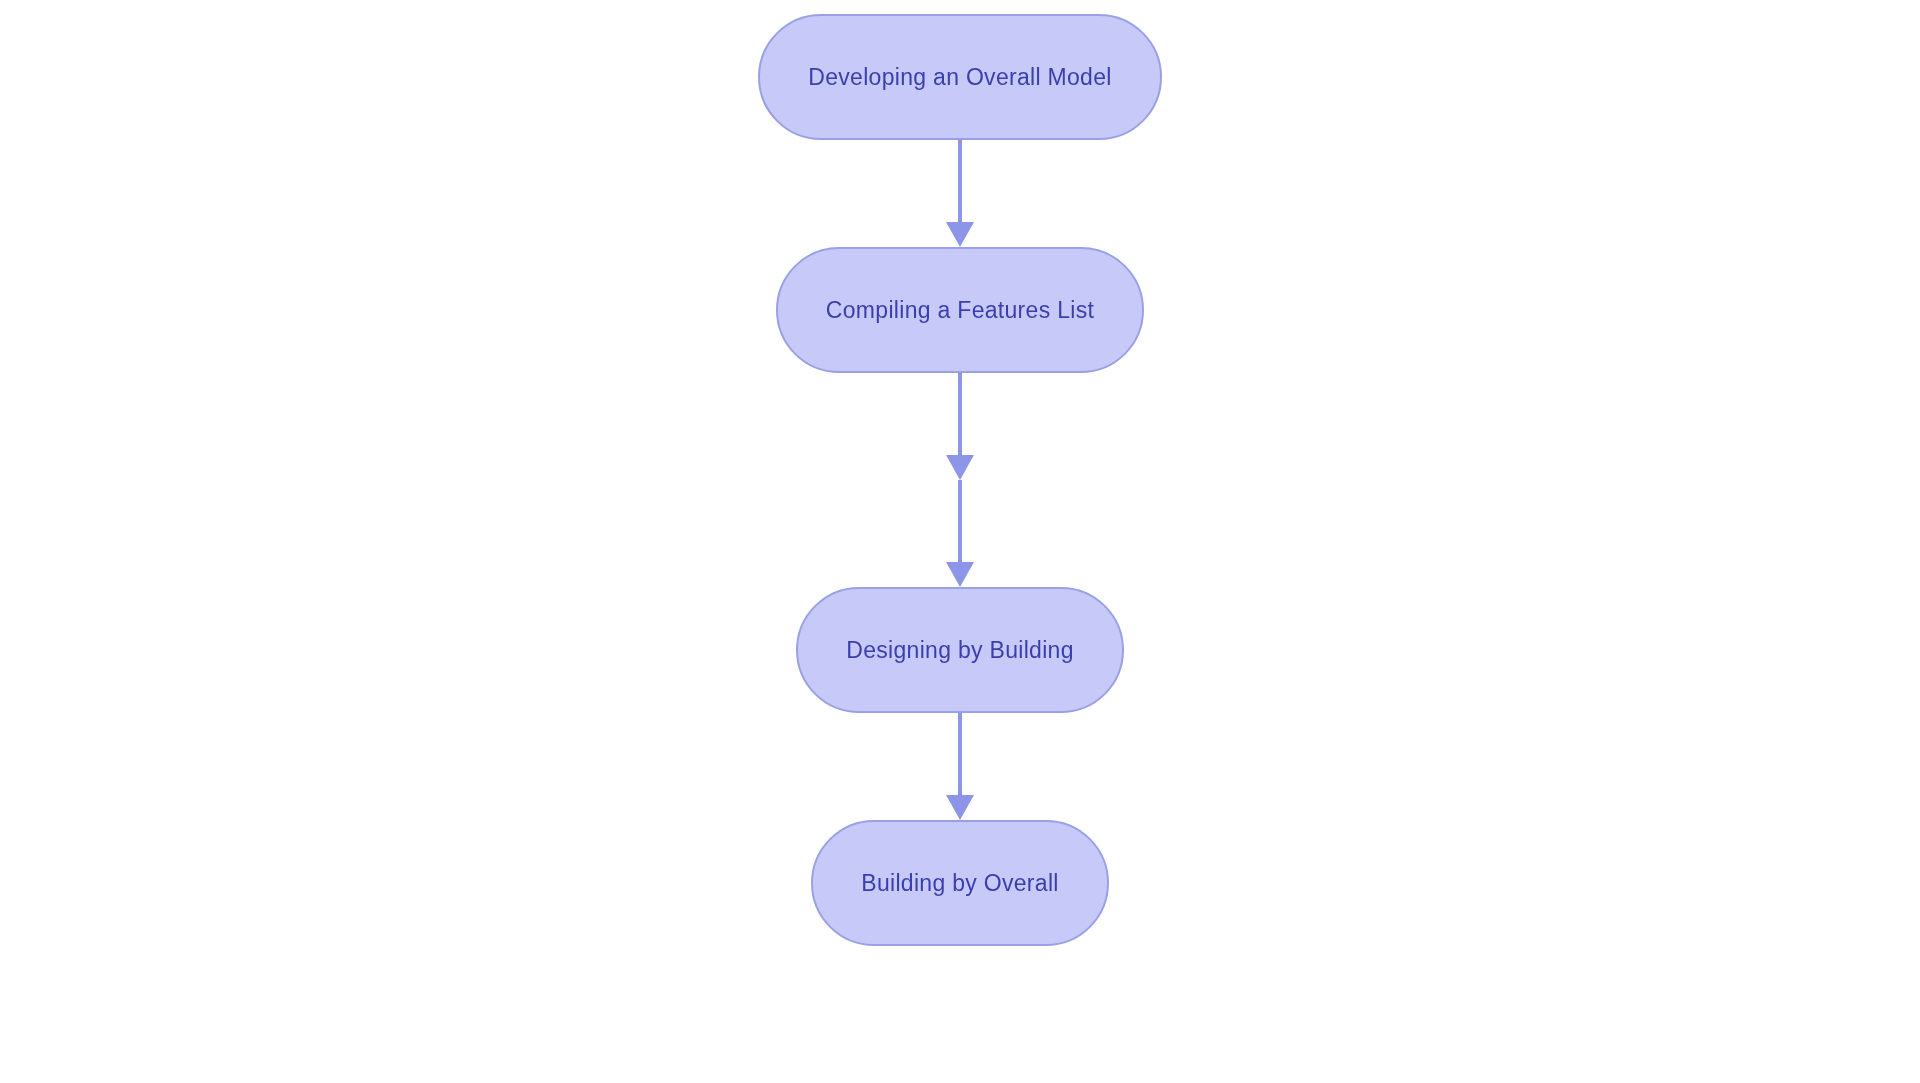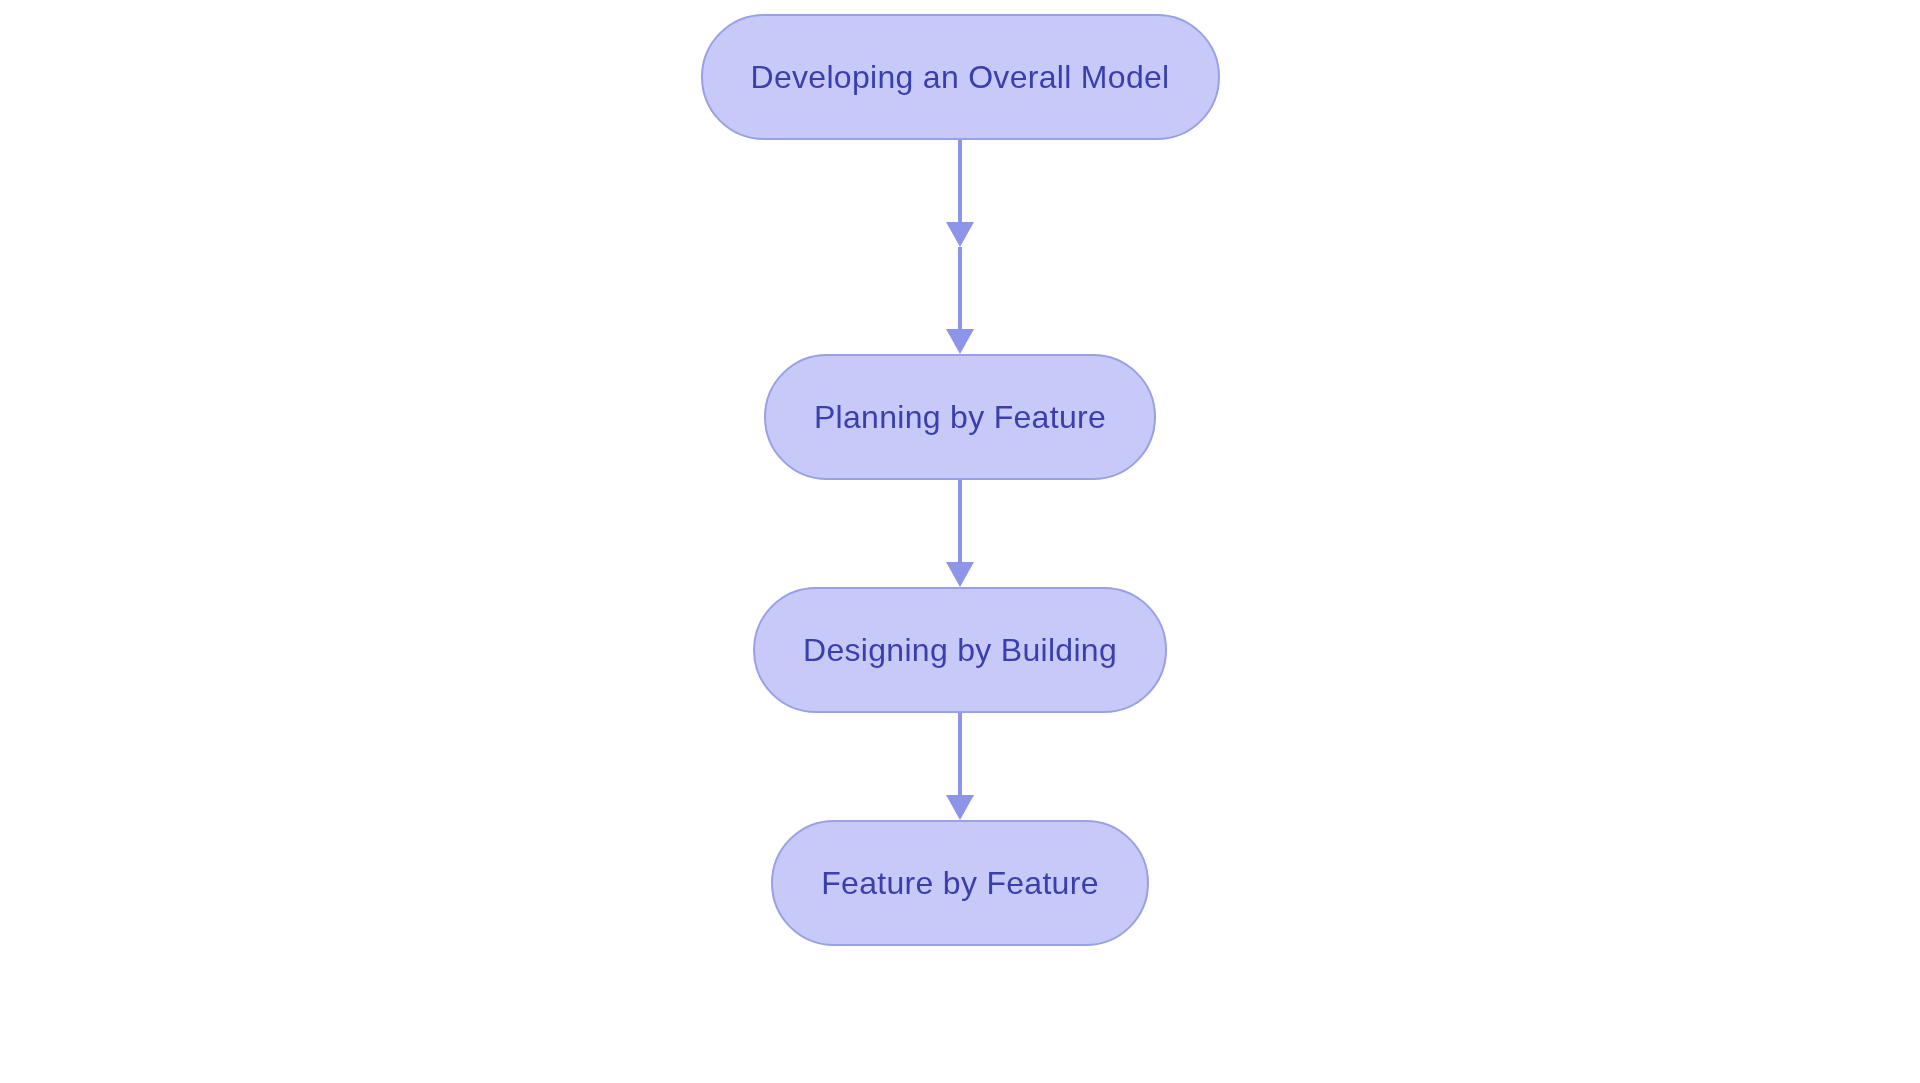--- a/index.html
+++ b/index.html
@@ -32,21 +32,21 @@
   .node {
     height: 126px;
     border-radius: 63px;
     background: var(--node-fill);
     border: 2px solid var(--node-border);
     color: var(--node-text);
     display: flex;
     align-items: center;
     justify-content: flex-end;
     padding: 0 48px;
-    font-size: 32px;
+    font-size: 23px;
     font-weight: 400;
     letter-spacing: 0.3px;
     white-space: nowrap;
   }
   .arrow {
     height: 107px;
     display: flex;
     flex-direction: column;
     align-items: center;
   }
@@ -71,41 +71,41 @@
 
   <div class="node">
     <span>Developing an Overall Model</span>
   </div>
 
   <div class="arrow">
     <div class="arrow-line"></div>
     <div class="arrow-head"></div>
   </div>
 
+  <div class="node">
+    <span>Compiling a Features List</span>
+  </div>
 
   <div class="arrow">
     <div class="arrow-line"></div>
     <div class="arrow-head"></div>
   </div>
 
-  <div class="node">
-    <span>Planning by Feature</span>
-  </div>
 
   <div class="arrow">
     <div class="arrow-line"></div>
     <div class="arrow-head"></div>
   </div>
 
   <div class="node">
     <span>Designing by Building</span>
   </div>
 
   <div class="arrow">
     <div class="arrow-line"></div>
     <div class="arrow-head"></div>
   </div>
 
   <div class="node">
-    <span>Feature by Feature</span>
+    <span>Building by Overall</span>
   </div>
 
 </div>
 
 </body></html>

